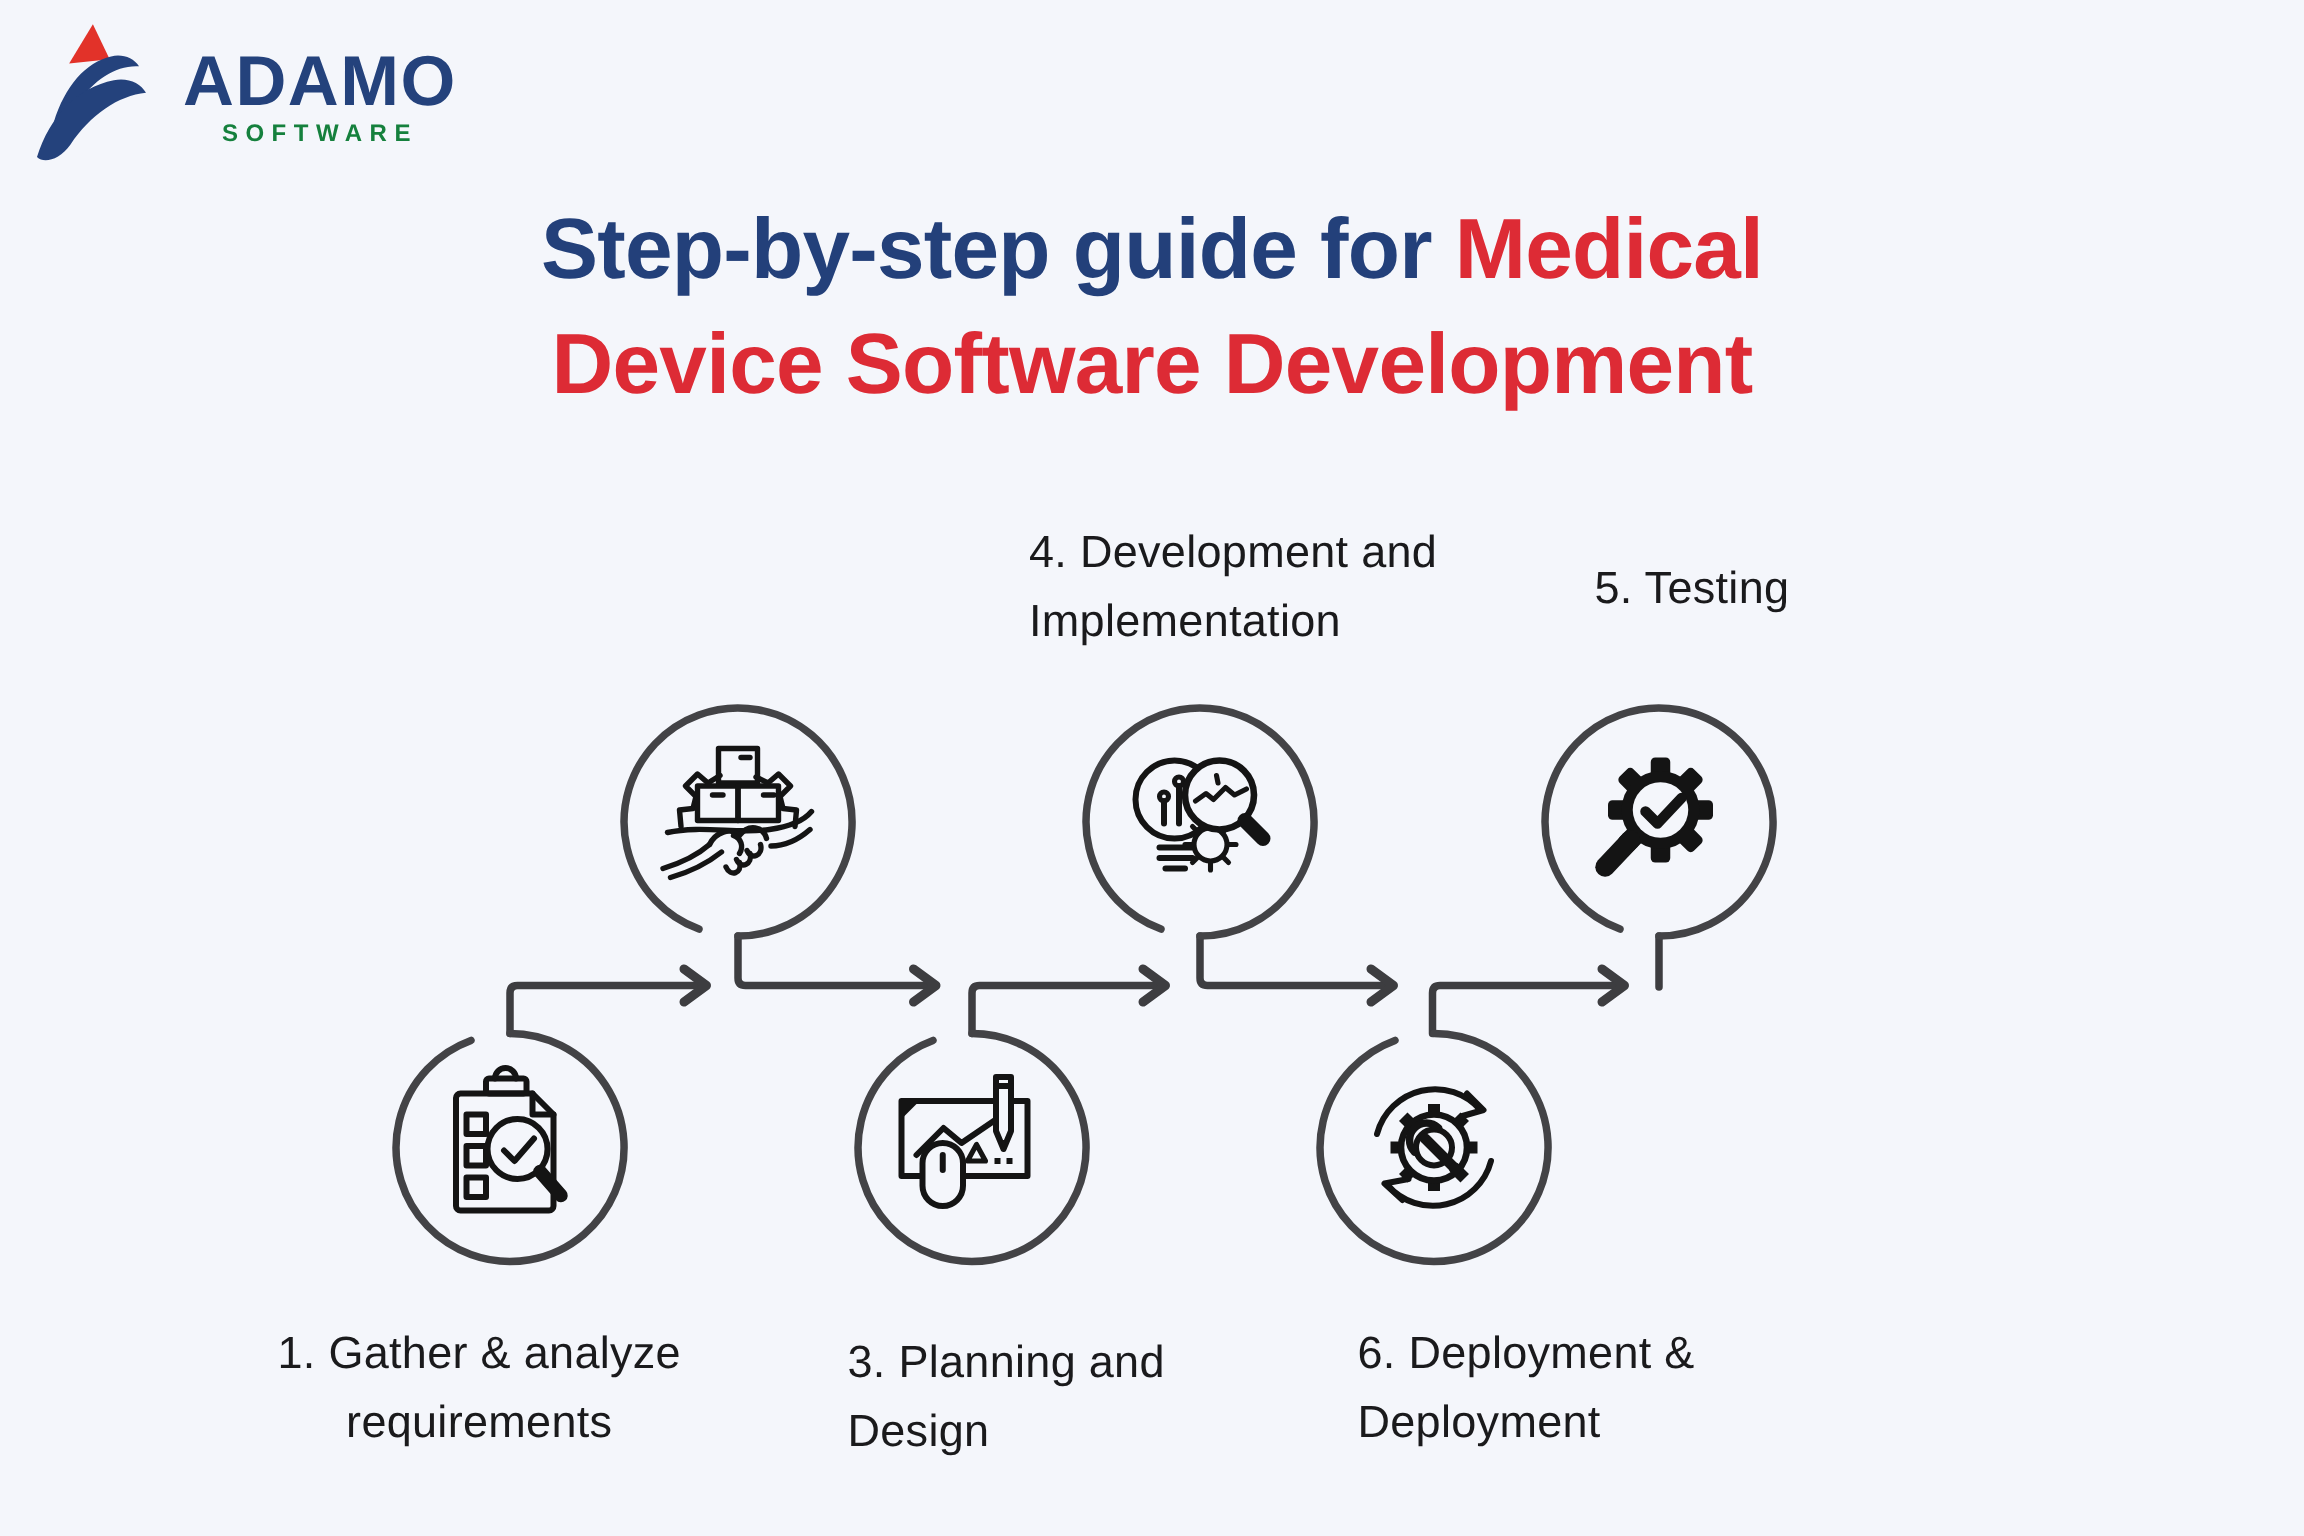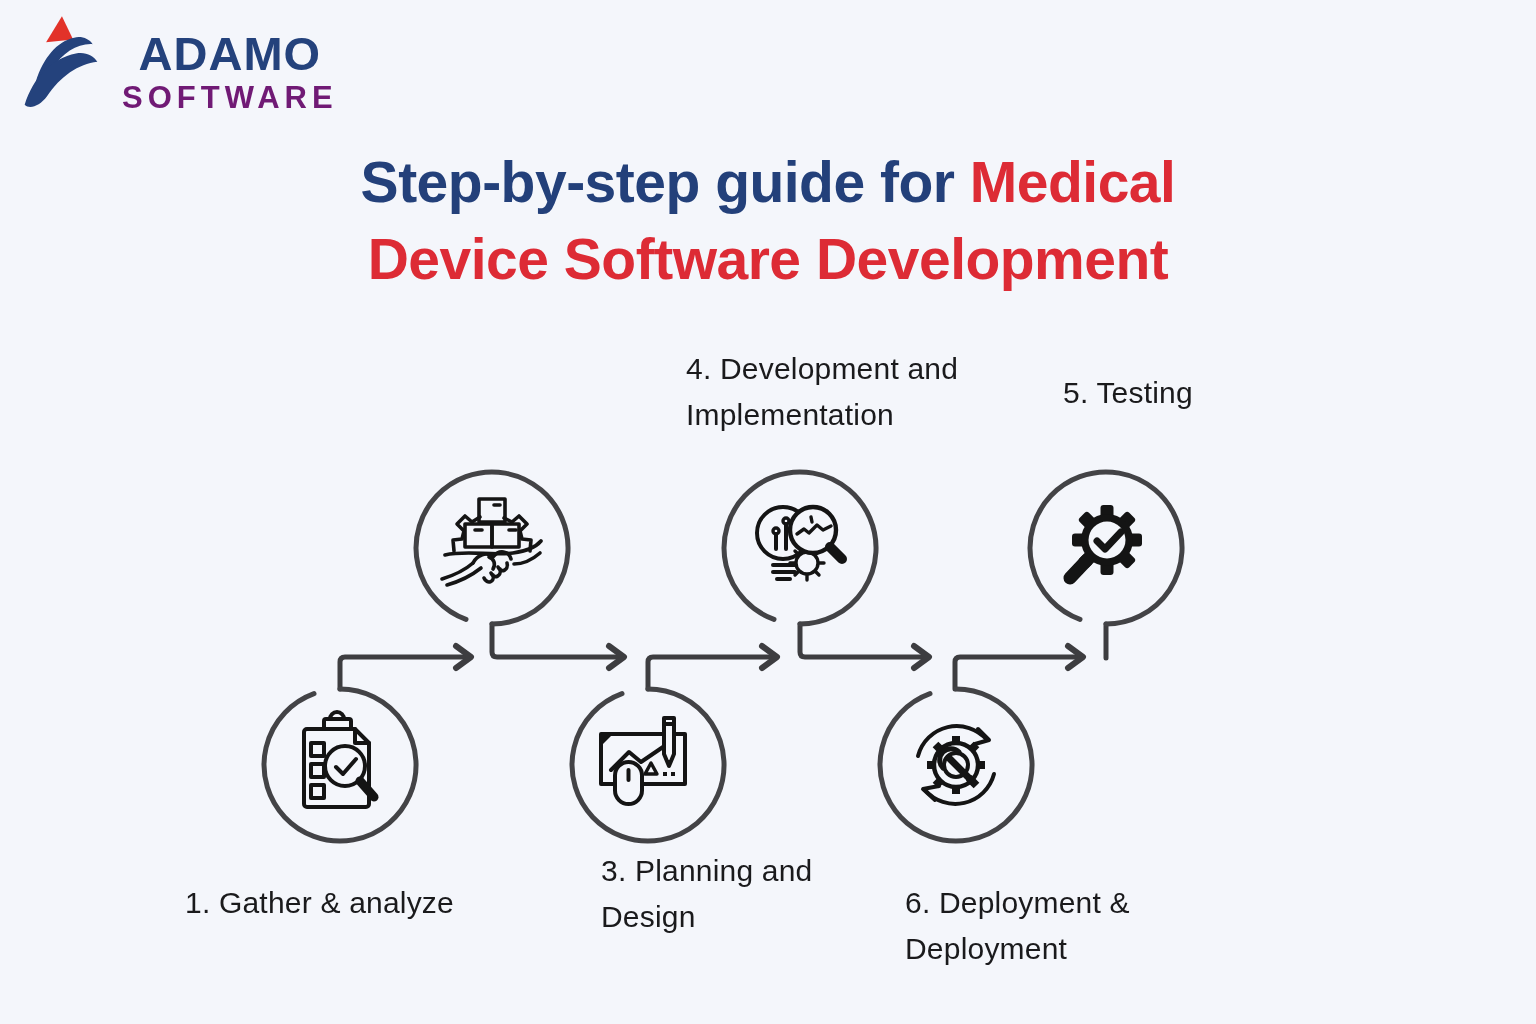--- a/index.html
+++ b/index.html
@@ -5,24 +5,24 @@
   html,body{margin:0;padding:0;background:#e8eaef;}
   .canvas{
     position:relative;width:1536px;height:1024px;overflow:hidden;
     background:#f4f6fb;font-family:"Liberation Sans",sans-serif;
   }
   
   .logo{position:absolute;left:20px;top:10px;display:flex;align-items:flex-start;}
   .logo-mark{width:82px;height:100px;flex:0 0 auto;}
   .logo-text{margin-left:20px;margin-top:20px;text-align:center;}
   .logo-name{font-size:47px;font-weight:bold;color:#24427c;letter-spacing:1px;line-height:1;}
-  .logo-sub{font-size:31px;font-weight:bold;color:#701a75;letter-spacing:5px;margin-top:5px;line-height:1;}
+  .logo-sub{font-size:16px;font-weight:bold;color:#15803d;letter-spacing:5px;margin-top:5px;line-height:1;}
   
   .title{
-    position:absolute;top:128px;left:0;right:0;margin:16px;text-align:center;
+    position:absolute;top:128px;left:0;right:0;margin:0;text-align:center;
     font-size:57px;line-height:77px;font-weight:bold;letter-spacing:-0.5px;
   }
   .title .t-blue{color:#23407a;}
   .title .t-red{color:#dd2b35;}
   
   .diagram{position:absolute;left:0;top:0;width:1536px;height:1024px;}
   
   .step-label{
     position:absolute;font-size:30px;line-height:46px;color:#1a1a1c;
     letter-spacing:0.2px;white-space:nowrap;
@@ -164,24 +164,25 @@
       <circle cx="55" cy="55" r="22" stroke-width="4.4"></circle>
       <circle cx="55" cy="55" r="12" stroke-width="4"></circle>
       <path d="M58,42 a10,10 0 1 0 -16,16" stroke-width="5"></path>
       <path d="M49,49 L68,68" stroke-width="7"></path>
       <circle cx="69" cy="69" r="4" fill="#141414" stroke="none"></circle>
     </g>
   </svg>
 
   <div class="step-label" style="left:185px;top:880px;text-align:center;">
     <div>1. Gather &amp; analyze</div>
-  </div>
-
-
-  <div class="step-label" style="left:565px;top:848px;margin-left:36px;">
+    <div>requirements</div>
+  </div>
+
+
+  <div class="step-label" style="left:565px;top:886px;">
     <div>3. Planning and</div>
     <div>Design</div>
   </div>
 
   <div class="step-label" style="left:686px;top:346px;">
     <div>4. Development and</div>
     <div>Implementation</div>
   </div>
 
   <div class="step-label" style="left:1063px;top:370px;">

